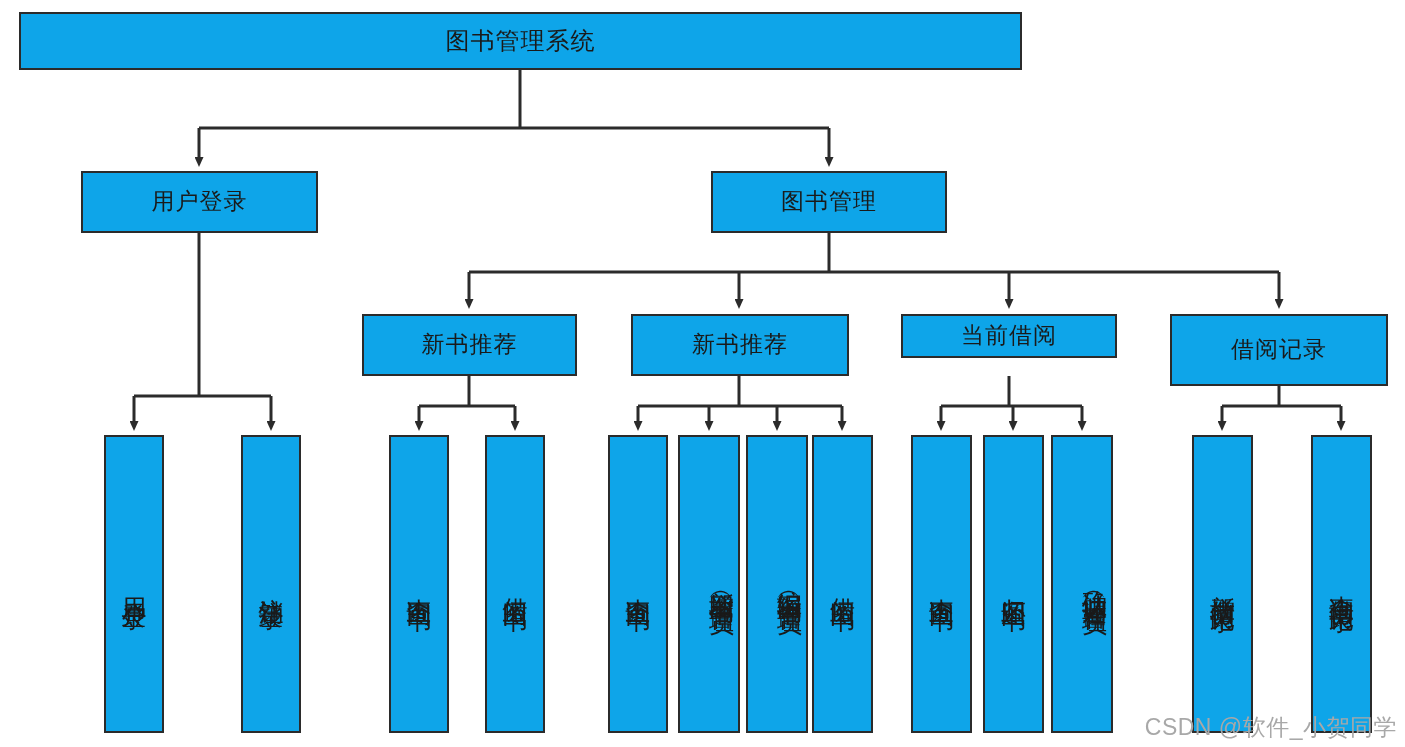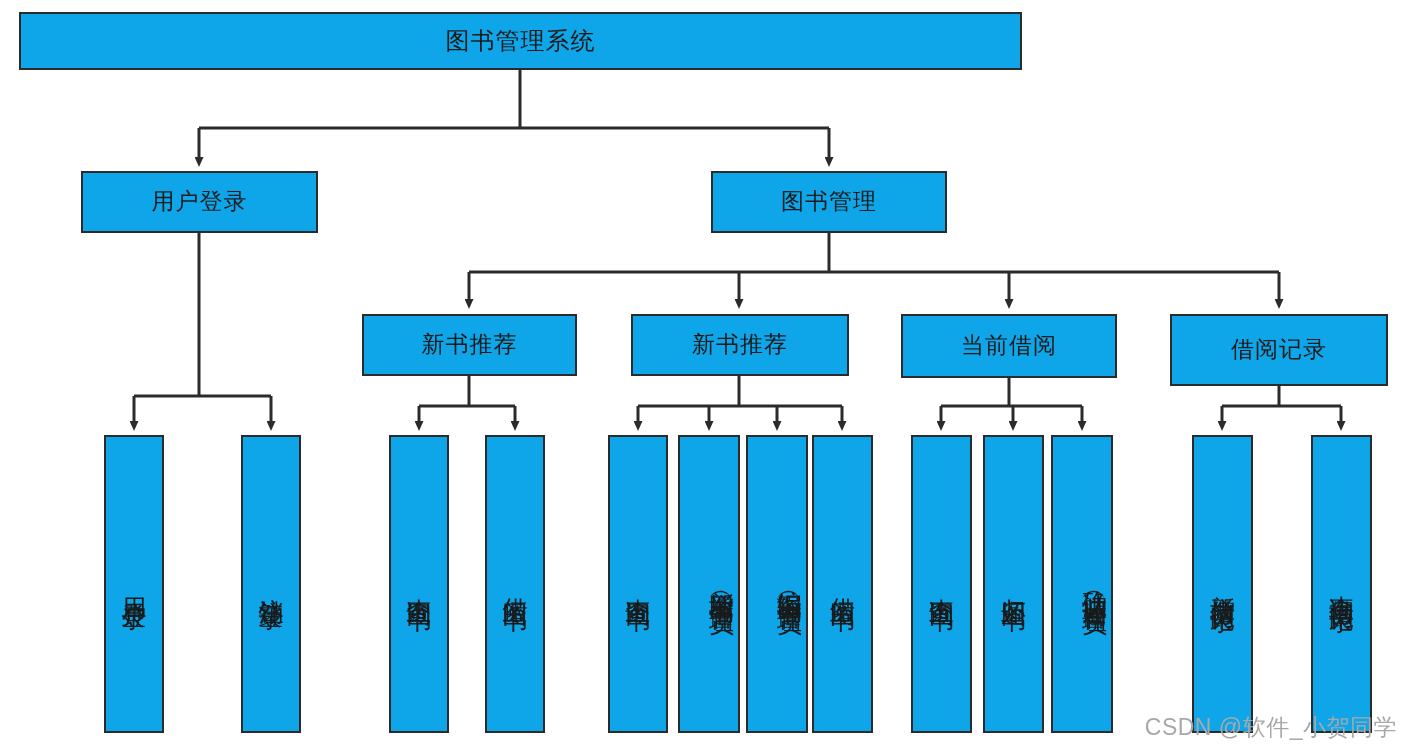--- a/index.html
+++ b/index.html
@@ -140,21 +140,21 @@
   <div class="node h" style="left:711px;top:171px;width:236px;height:62px;">
     <span>图书管理</span>
   </div>
 
   <div class="node h" style="left:362px;top:314px;width:215px;height:62px;">
     <span>新书推荐</span>
   </div>
   <div class="node h" style="left:631px;top:314px;width:218px;height:62px;">
     <span>新书推荐</span>
   </div>
-  <div class="node h" style="left:901px;top:314px;width:216px;height:64px;">
+  <div class="node h" style="left:901px;top:314px;width:216px;height:44px;">
     <span>当前借阅</span>
   </div>
   <div class="node h" style="left:1170px;top:314px;width:218px;height:72px;">
     <span>借阅记录</span>
   </div>
 
   <div class="node v" style="left:104px;top:435px;width:60px;height:298px;">
     <span class="label-v">用户登录</span>
   </div>
   <div class="node v" style="left:241px;top:435px;width:60px;height:298px;">

